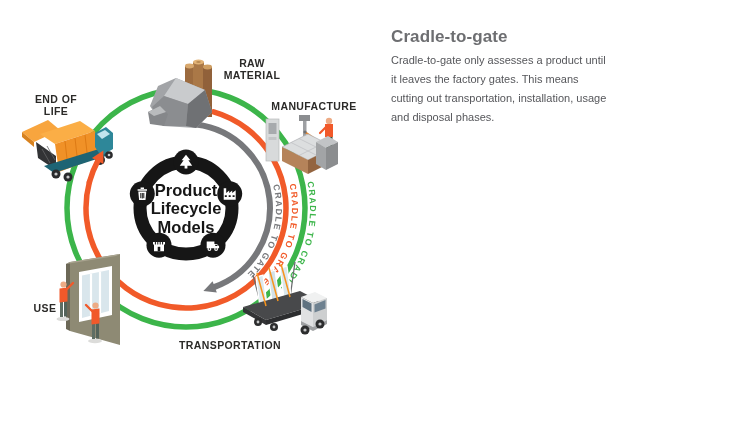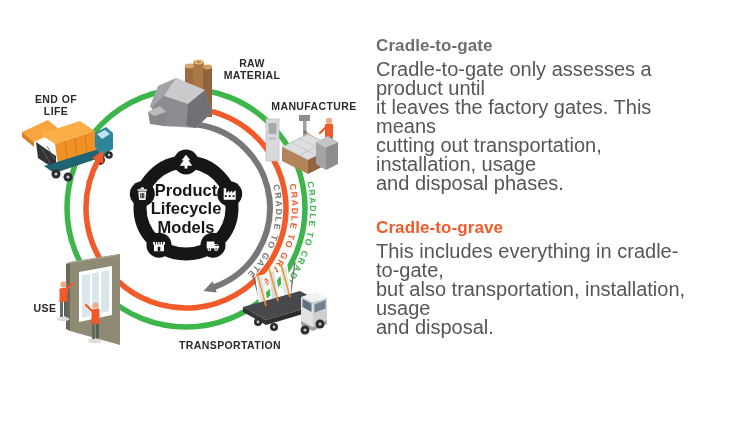--- a/index.html
+++ b/index.html
@@ -1,28 +1,28 @@
 <!DOCTYPE html>
 <html><head>
 <meta charset="utf-8">
 <style>
   html,body { margin:0; padding:0; background:#ffffff; }
   #canvas {
     position:relative; width:737px; height:436px; background:#ffffff;
     font-family:"Liberation Sans", sans-serif; overflow:hidden;
   }
   
-  .content { position:absolute; left:376px; top:26px; width:316px;margin-top:9px; }
+  .content { position:absolute; left:391px; top:26px; width:316px; }
   .section + .section { margin-top:24px; }
   .section h2 {
     margin:0 0 3px 0; font-size:17px; line-height:22px; font-weight:700;
     letter-spacing:0.1px;
   }
   .section p {
-    margin:0; font-size:20px; line-height:19px; color:#55565A;
+    margin:0; font-size:11px; line-height:19px; color:#55565A;
     white-space:pre-line;
   }
   .h-gray   { color:#6D6E71; }
   .h-orange { color:#F15A29; }
   .h-green  { color:#3CB54A; }
 
   
   .diagram { position:absolute; left:0; top:0; }
   .lbl   { font:700 10.5px "Liberation Sans", sans-serif; fill:#2B2A28; letter-spacing:0.4px; }
   .arcLbl{ font:700 8.8px  "Liberation Sans", sans-serif; letter-spacing:1.5px; }
@@ -234,22 +234,16 @@
 
   <div class="content">
     <div class="section">
       <h2 class="h-gray">Cradle-to-gate</h2>
       <p>Cradle-to-gate only assesses a product until
 it leaves the factory gates. This means
 cutting out transportation, installation, usage
 and disposal phases.</p>
     </div>
     <div class="section">
-      <h2 class="h-orange">Cradle-to-grave</h2>
-      <p>This includes everything in cradle-to-gate,
-but also transportation, installation, usage
-and disposal.</p>
-    </div>
-    <div class="section">
     </div>
   </div>
 
 </div>
 
 </body></html>

